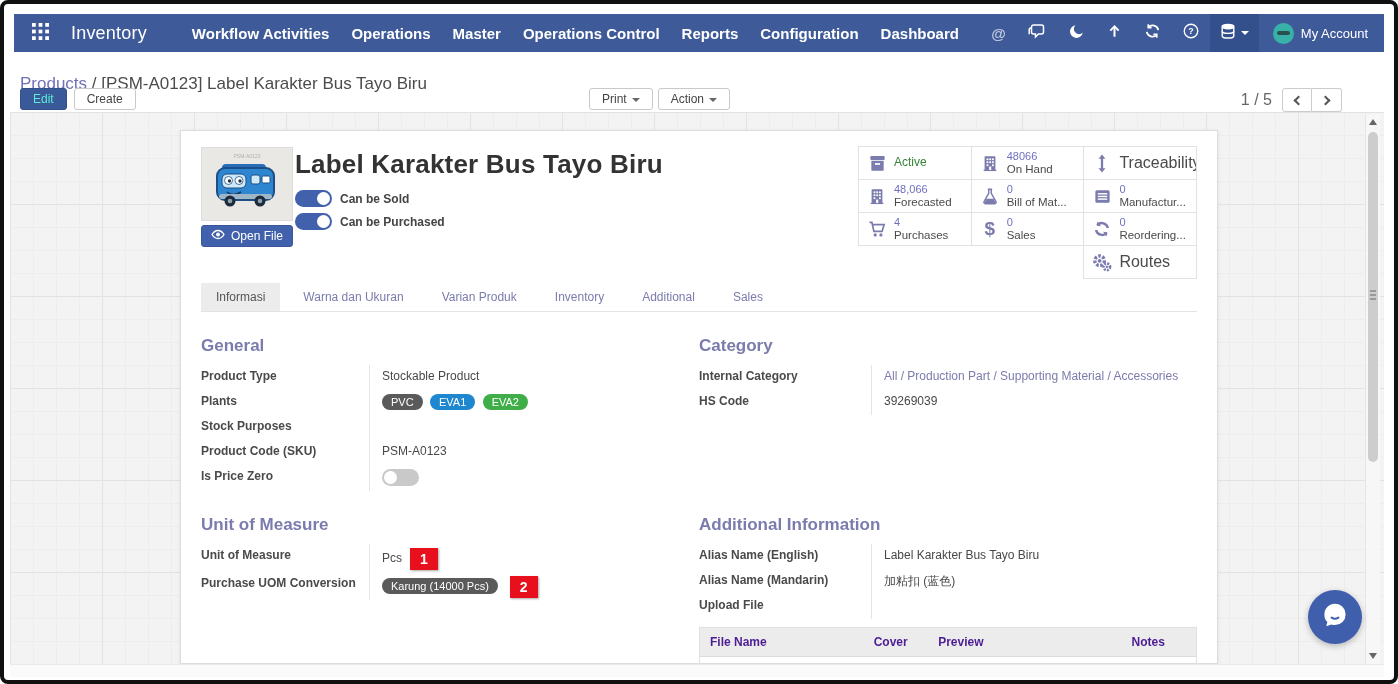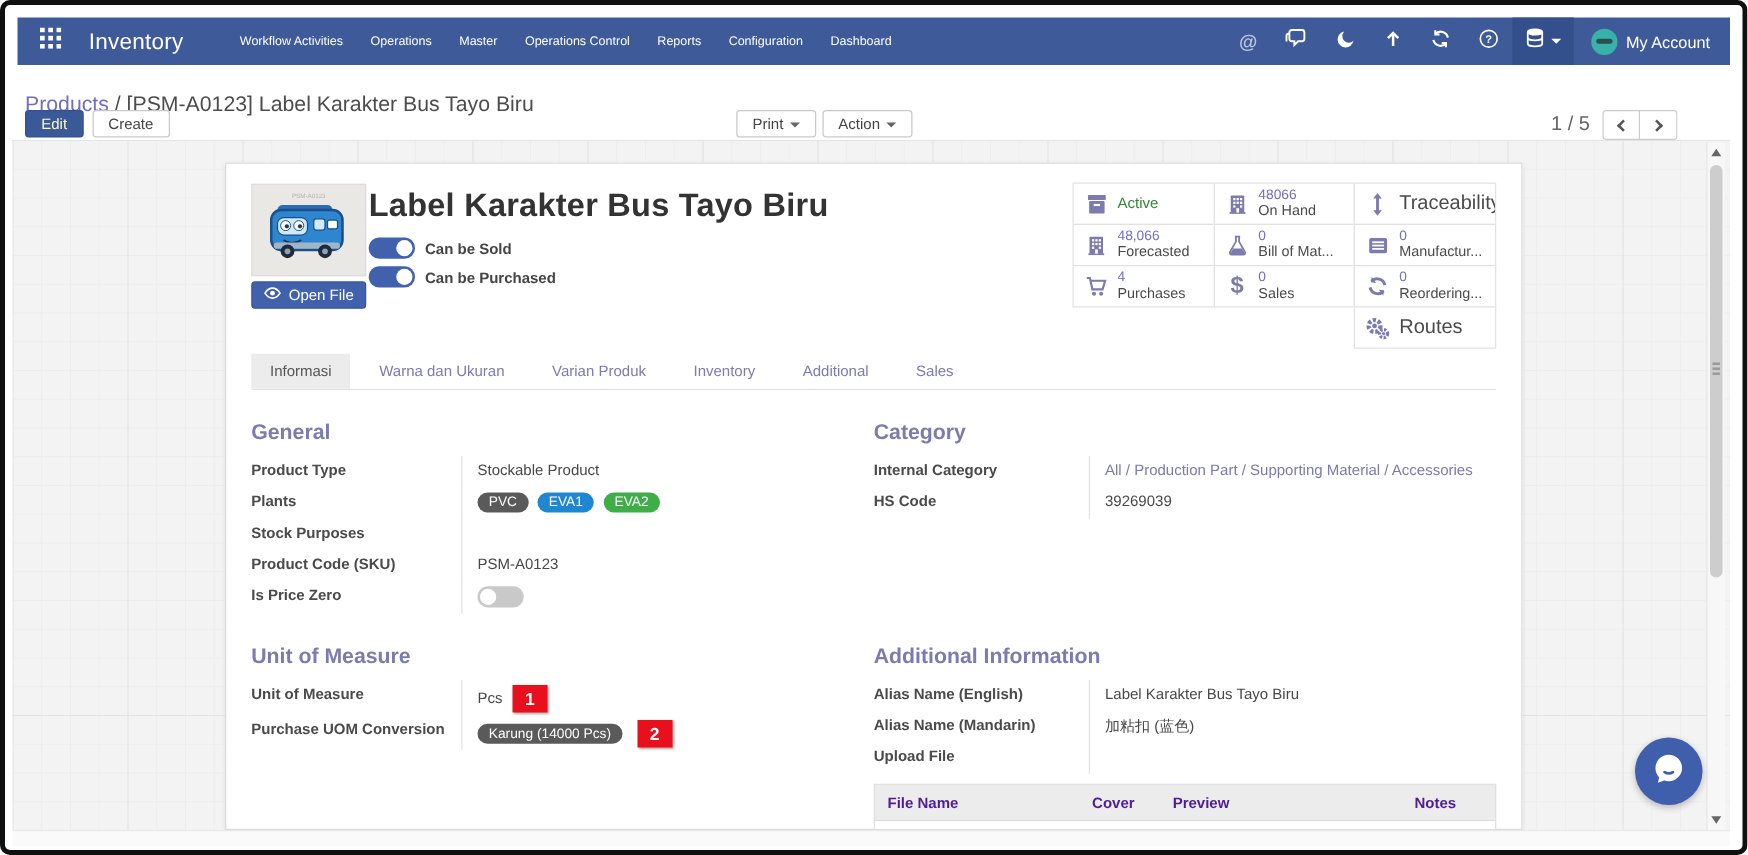--- a/index.html
+++ b/index.html
@@ -4,37 +4,37 @@
 <style>
   * { box-sizing: border-box; margin: 0; padding: 0; }
   body { background:#fff; font-family:"Liberation Sans", sans-serif; }
   .frame { position:relative; width:1398px; height:684px; border:4px solid #101010; border-radius:8px; background:#fff; overflow:hidden; }
 
   
   .topbar { position:absolute; left:10px; top:10px; width:1370px; height:38px; background:#3e5a99; display:flex; align-items:center; padding:0 10px; color:#fff; }
   .apps-btn { display:flex; align-items:center; padding:0 12px 0 8px; height:100%; cursor:pointer; }
   .brand { font-size:18px; font-weight:500; margin:0 34px 0 10px; letter-spacing:.2px; }
   .menu { display:flex; height:100%; align-items:center; }
-  .menu-item { font-size:10px; font-weight:400; padding:0 11px; height:100%; display:flex; align-items:center; cursor:pointer; white-space:nowrap; }
+  .menu-item { font-size:15px; font-weight:700; padding:0 11px; height:100%; display:flex; align-items:center; cursor:pointer; white-space:nowrap; }
   .nav-right { margin-left:auto; display:flex; align-items:center; height:100%; }
   .nav-ic { display:flex; align-items:center; justify-content:center; padding:0 11px; height:100%; cursor:pointer; }
   .at { font-size:15px; opacity:.65; font-weight:bold; }
   .nav-db { background:#33508c; height:100%; display:flex; align-items:center; padding:0 10px; gap:5px; cursor:pointer; }
   .caret-w { width:0; height:0; border-left:4px solid transparent; border-right:4px solid transparent; border-top:4px solid #fff; }
   .account { display:flex; align-items:center; gap:7px; padding:0 6px 0 14px; height:100%; cursor:pointer; }
   .avatar { width:21px; height:21px; border-radius:50%; background:#38b2a8; position:relative; overflow:hidden; }
   .avatar::after { content:""; position:absolute; left:4px; top:8px; width:13px; height:4px; background:#27504e; border-radius:2px; }
   .account-label { font-size:13px; }
 
   
   .crumb { position:absolute; left:16px; top:70px; font-size:17px; color:#4c4c4c; }
   .crumb-link { color:#7070b8; cursor:pointer; }
   .ctrl-left { position:absolute; left:16px; top:84px; display:flex; gap:7px; }
   .btn { font-size:12px; padding:3px 12px; border-radius:3px; border:1px solid #c9c9c9; background:#fff; color:#444; cursor:pointer; }
-  .btn.primary { background:#3a5998; border-color:#34508a; color:#fef9c3; }
+  .btn.primary { background:#3a5998; border-color:#34508a; color:#5eead4; }
   .ctrl-center { position:absolute; left:585px; top:84px; display:flex; gap:5px; }
   .btn .caret-d { display:inline-block; width:0; height:0; border-left:4px solid transparent; border-right:4px solid transparent; border-top:4px solid #666; margin-left:5px; vertical-align:middle; }
   .pager { position:absolute; right:52px; top:84px; display:flex; align-items:center; gap:10px; }
   .pager-text { font-size:16px; color:#666; }
   .pager-btns { display:flex; }
   .pbtn { width:30px; height:24px; border:1px solid #ccc; background:#fff; display:flex; align-items:center; justify-content:center; cursor:pointer; }
   .pbtn:first-child { border-radius:3px 0 0 3px; }
   .pbtn:last-child { border-radius:0 3px 3px 0; border-left:none; }
   .chev { width:7px; height:7px; border-left:2px solid #555; border-bottom:2px solid #555; }
   .chev.left { transform:rotate(45deg); margin-left:3px; }

